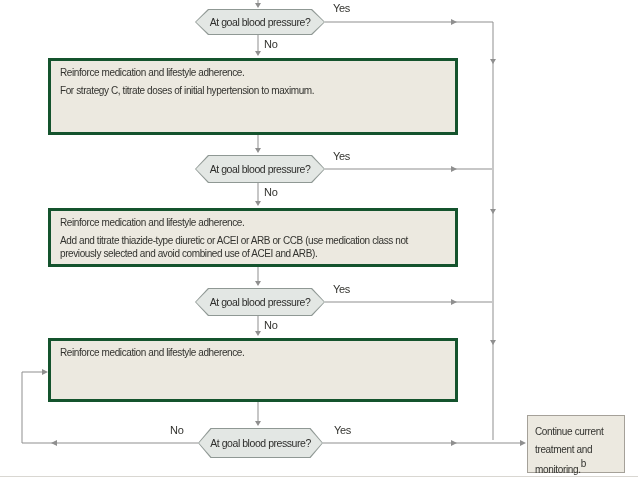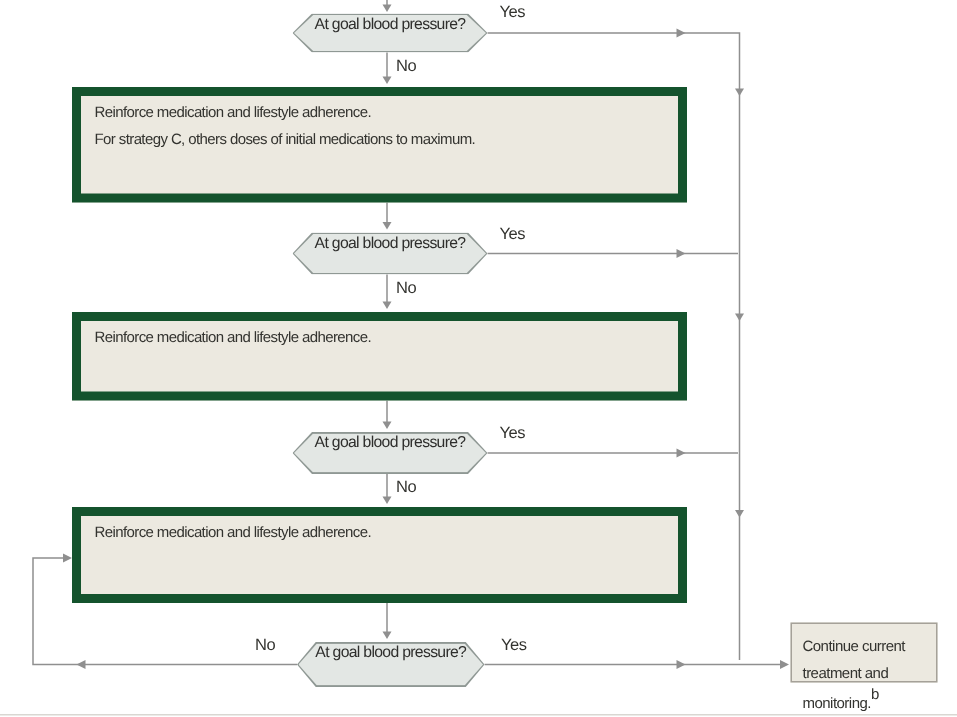--- a/index.html
+++ b/index.html
@@ -4,47 +4,47 @@
 <style>
   html,body{margin:0;padding:0;background:#ffffff;}
   #canvas{
     position:relative;width:638px;height:478px;background:#ffffff;overflow:hidden;
     font-family:"Liberation Sans", sans-serif;color:#33332f;
   }
   #flow-svg{position:absolute;left:0;top:0;width:638px;height:478px;}
 
   .action-box{
     position:absolute;left:48px;width:410px;box-sizing:border-box;
-    background:#ece9e0;border:6px solid #14532d;
+    background:#ece9e0;border:3px solid #14532d;
     padding:5px 4px 4px 9px;
   }
   .action-box p{
     margin:0 0 5px 0;font-size:10px;line-height:13px;letter-spacing:-0.4px;color:#33332f;
   }
   .action-box p:last-child{margin-bottom:0;}
 
   .hex{position:absolute;}
   .hex-border{
     position:absolute;inset:0;background:#8f9894;
     clip-path:polygon(0 50%,10% 0,90% 0,100% 50%,90% 100%,10% 100%);
   }
   .hex-fill{
     position:absolute;inset:1px;background:#e3e7e4;
     clip-path:polygon(0 50%,10% 0,90% 0,100% 50%,90% 100%,10% 100%);
-    display:flex;justify-content:center;
+    display:flex;align-items:center;justify-content:center;
   }
   .hex-label{font-size:10.5px;letter-spacing:-0.45px;color:#2e2e2c;white-space:nowrap;}
 
   .branch-label{
     position:absolute;font-size:11px;letter-spacing:-0.3px;color:#33332f;background:#ffffff;
     padding:0 2px;line-height:13px;
   }
 
   .terminal-box{
-    position:absolute;left:527px;top:415px;width:98px;height:40px;box-sizing:border-box;
+    position:absolute;left:527px;top:415px;width:98px;height:58px;box-sizing:border-box;
     background:#ece9e0;border:1px solid #a5a199;padding:5px 3px 4px 7px;
   }
   .terminal-box .t{font-size:10px;line-height:13px;letter-spacing:-0.35px;color:#33332f;}
   .terminal-box sup{font-size:7.5px;line-height:1;}
 </style>
 </head>
 <body>
 
 <div id="canvas">
 
@@ -114,24 +114,25 @@
   <div class="branch-label" style="left:262px;top:38px;">No</div>
   <div class="branch-label" style="left:331px;top:150px;">Yes</div>
   <div class="branch-label" style="left:262px;top:186px;">No</div>
   <div class="branch-label" style="left:331px;top:283px;">Yes</div>
   <div class="branch-label" style="left:262px;top:319px;">No</div>
   <div class="branch-label" style="left:168px;top:424px;">No</div>
   <div class="branch-label" style="left:332px;top:424px;">Yes</div>
 
   <div class="action-box" style="top:58px;height:77px;">
     <p>Reinforce medication and lifestyle adherence.</p>
-    <p>For strategy C, others doses of initial medications to maximum.</p>
+    <p>For strategy C, titrate doses of initial hypertension to maximum.</p>
   </div>
   <div class="action-box" style="top:208px;height:59px;">
     <p>Reinforce medication and lifestyle adherence.</p>
+    <p>Add and titrate thiazide-type diuretic or ACEI or ARB or CCB (use medication class not previously selected and avoid combined use of ACEI and ARB).</p>
   </div>
   <div class="action-box" style="top:338px;height:64px;">
     <p>Reinforce medication and lifestyle adherence.</p>
   </div>
 
   <div class="terminal-box">
     <span class="t">Continue current treatment and monitoring.</span><sup class="t">b</sup>
   </div>
 
 </div>

